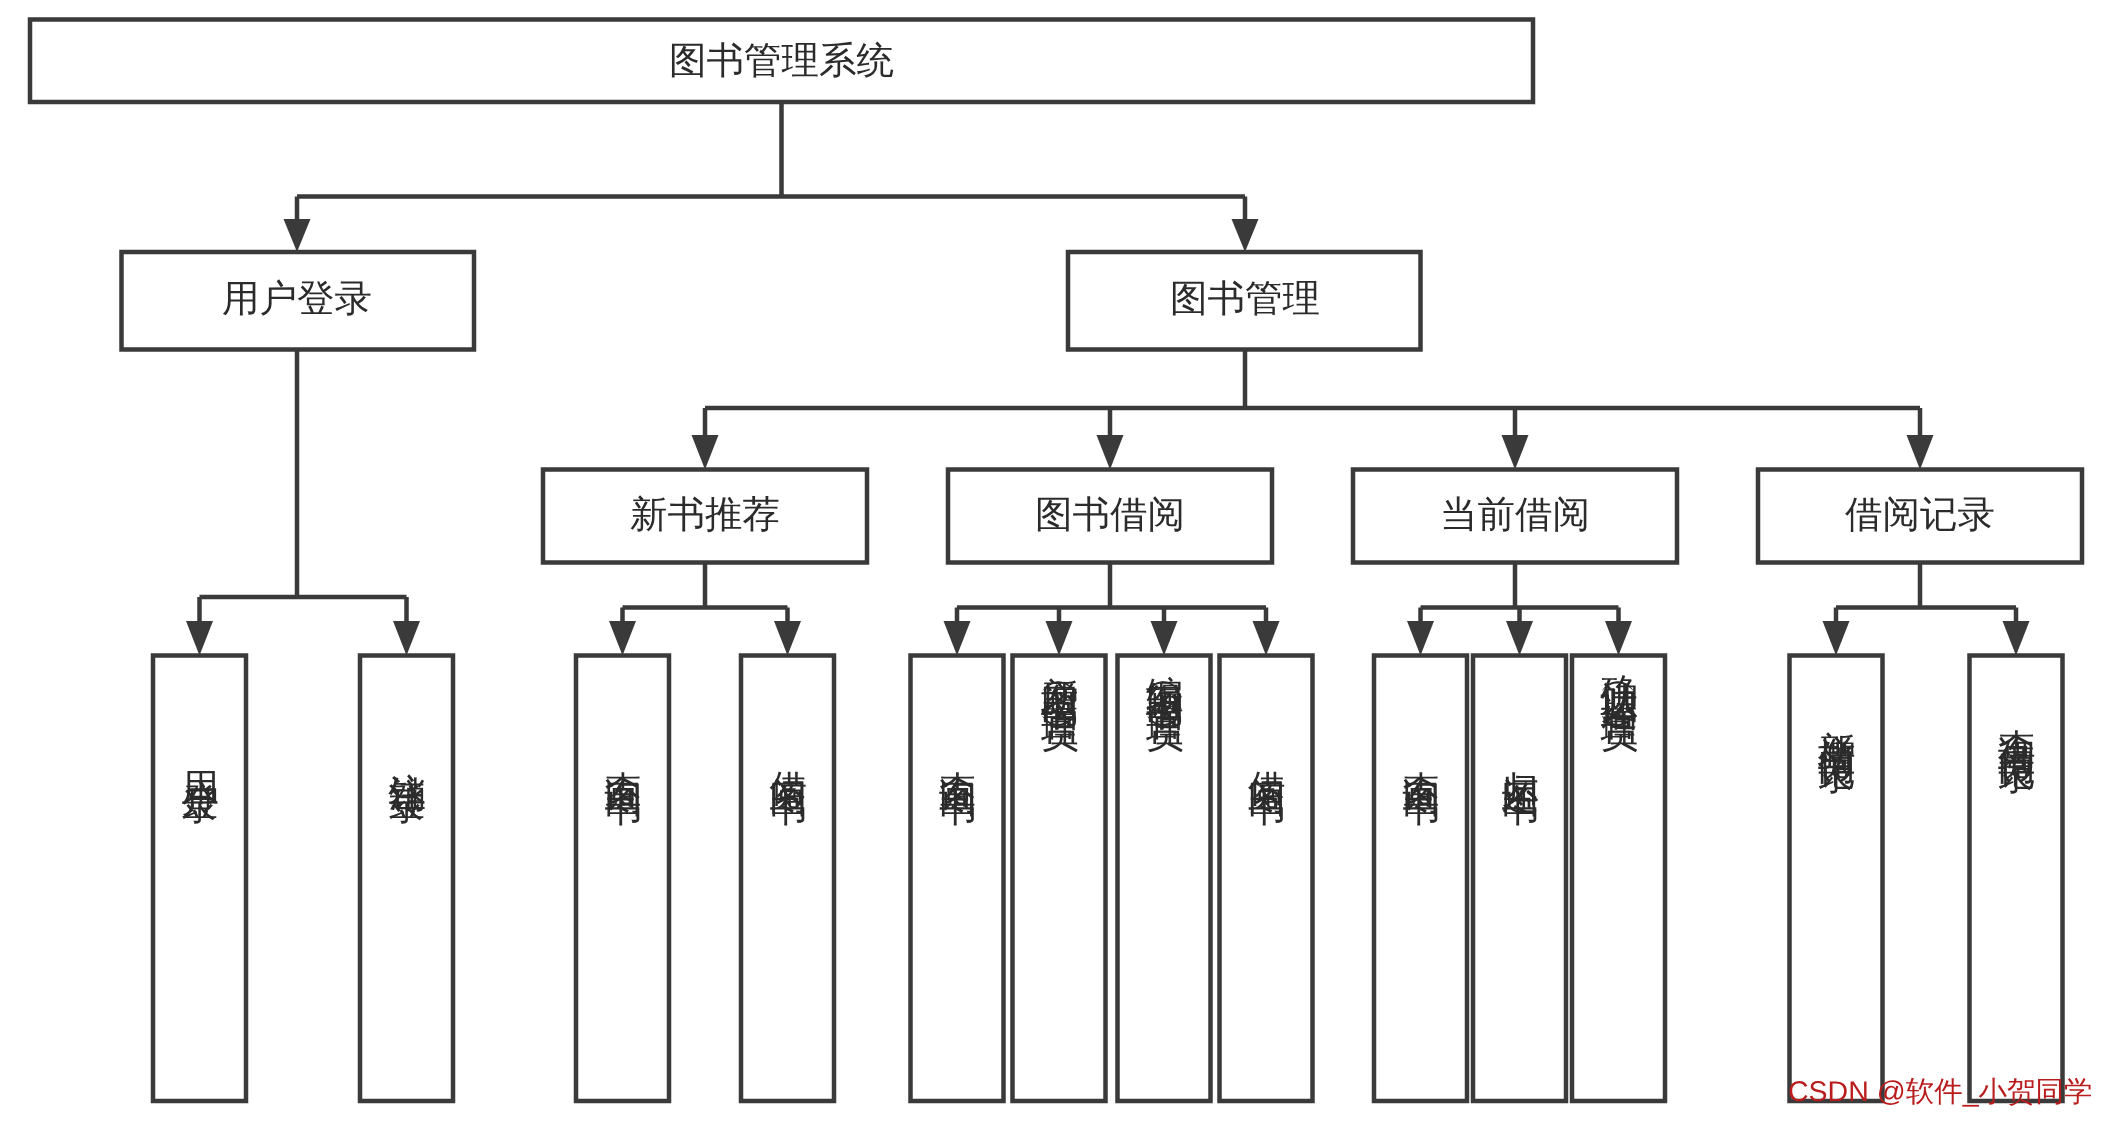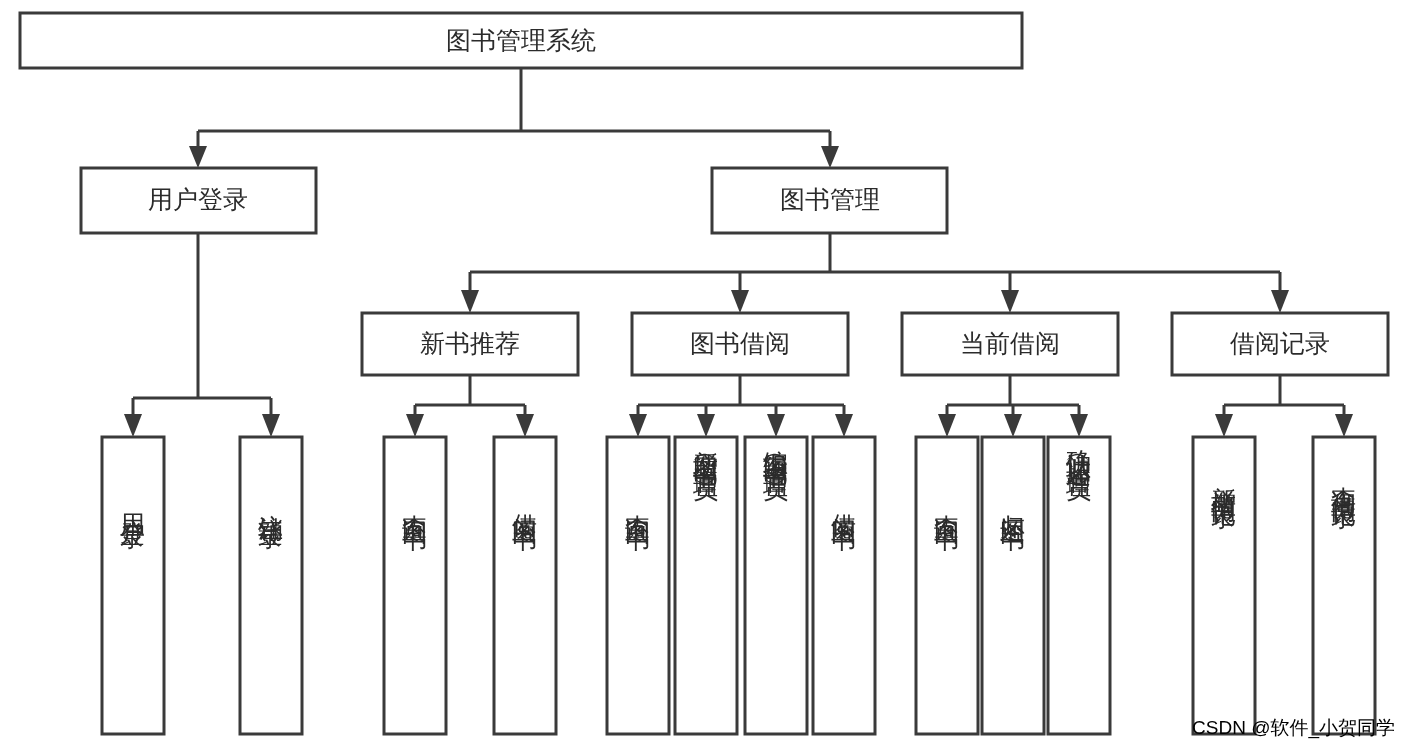--- a/index.html
+++ b/index.html
@@ -5,21 +5,21 @@
   html,body{margin:0;padding:0;background:#ffffff;}
   body{font-family:"Liberation Sans","DejaVu Sans",sans-serif;}
   #page{position:relative;width:1405px;height:747px;background:#ffffff;overflow:hidden;}
   #diagram{position:absolute;left:0;top:0;width:1405px;height:747px;}
   .node-rect{fill:#ffffff;stroke:#3a3a3a;stroke-width:3;}
   .edge{stroke:#3a3a3a;stroke-width:3;fill:none;}
   .arrow-head{fill:#3a3a3a;stroke:none;}
   .node-label{fill:#2b2b2b;font-family:"Liberation Sans","DejaVu Sans",sans-serif;}
   .h-label{font-size:25px;text-anchor:middle;dominant-baseline:middle;}
   .v-label{font-size:25px;writing-mode:vertical-rl;text-orientation:upright;letter-spacing:4px;}
-  .watermark{position:absolute;right:10px;bottom:6px;color:#000000;font-size:19px;
+  .watermark{position:absolute;right:10px;bottom:6px;color:#b91c1c;font-size:19px;
              font-family:"Liberation Sans","DejaVu Sans",sans-serif;white-space:nowrap;}
 </style>
 </head>
 <body>
 
 <div id="page">
 
   <svg id="diagram" viewBox="0 0 1405 747">
 
     <g>

